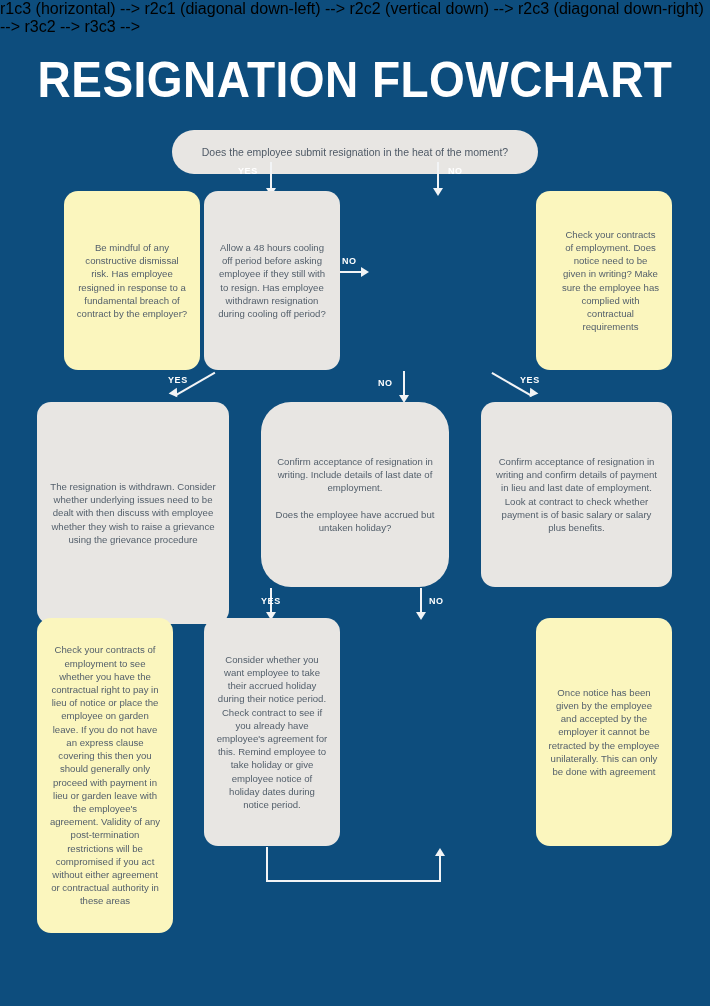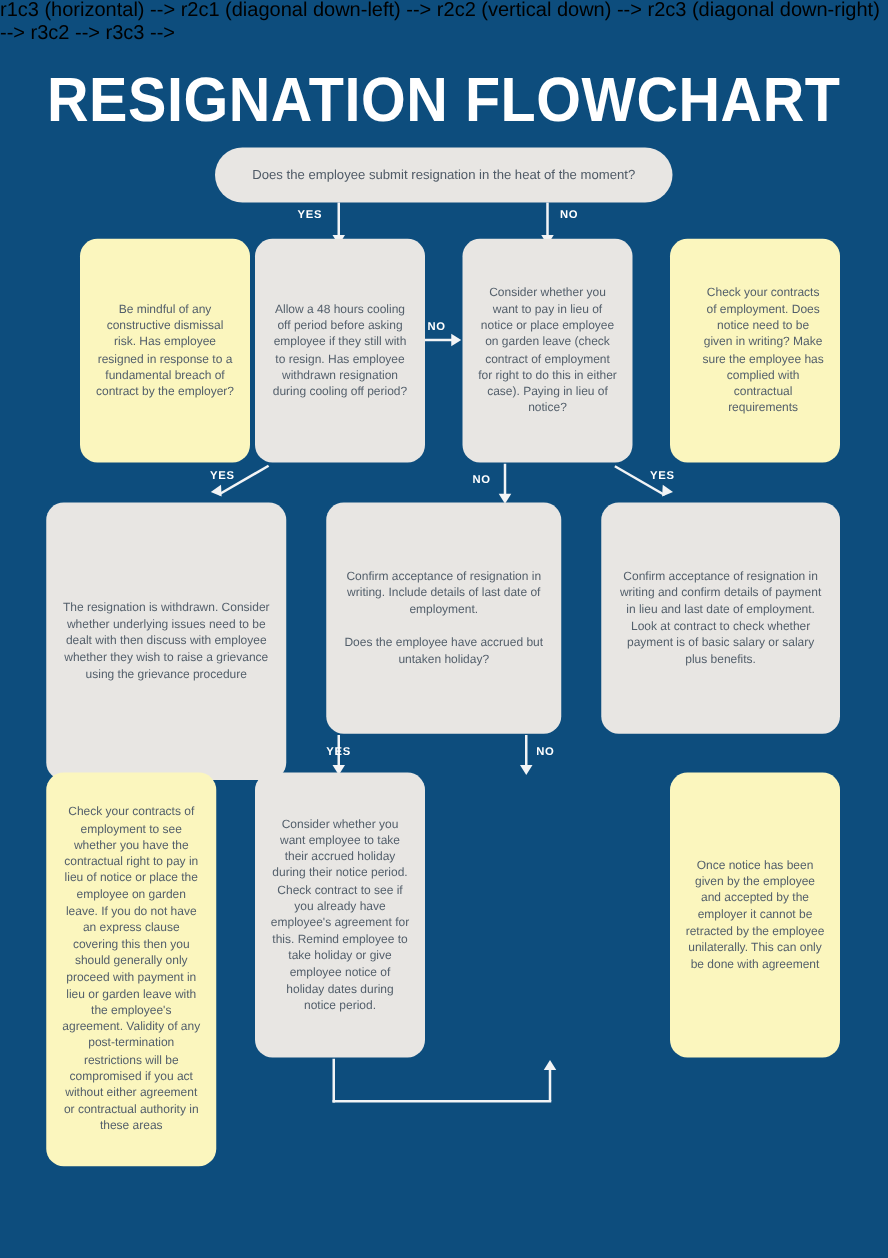--- a/index.html
+++ b/index.html
@@ -104,38 +104,37 @@
 </style>
 </head>
 <body>
 
 <div id="canvas">
 
   
   <div class="title">RESIGNATION FLOWCHART</div>
 
   
-  <div class="node gray pill" style="left:172px; top:118px; width:366px; height:44px;">Does the employee submit resignation in the heat of the moment?</div>
+  <div class="node gray pill" style="left:172px; top:130px; width:366px; height:44px;">Does the employee submit resignation in the heat of the moment?</div>
 
   
   <div class="vline" style="left:270px; top:162px; height:28px;"></div>
   <div class="arrow down" style="left:266px; top:188px;"></div>
   <div class="edge-label" style="left:238px; top:166px;">YES</div>
 
   
   <div class="vline" style="left:437px; top:162px; height:28px;"></div>
   <div class="arrow down" style="left:433px; top:188px;"></div>
   <div class="edge-label" style="left:448px; top:166px;">NO</div>
 
   
   <div class="node yellow" style="left:37px; top:191px; width:136px; height:179px;margin-left:27px;">Be mindful of any constructive dismissal risk. Has employee resigned in response to a fundamental breach of contract by the employer?</div>
 
   <div class="node gray" style="left:204px; top:191px; width:136px; height:179px;">Allow a 48 hours cooling off period before asking employee if they still with to resign. Has employee withdrawn resignation during cooling off period?</div>
 
-  <div class="node gray" style="left:370px; top:191px; width:136px; height:179px;">Consider whether you want to pay in lieu of notice or place employee on garden leave (check contract of employment for right to do this in either case). Paying in lieu of notice?</div>
 
   <div class="node yellow" style="left:536px; top:191px; width:136px; height:179px;padding-left:25px;">Check your contracts of employment. Does notice need to be given in writing? Make sure the employee has complied with contractual requirements</div>
 
    r1c3 (horizontal) --&gt;
   <div class="hline" style="left:340px; top:271px; width:22px;"></div>
   <div class="arrow right" style="left:361px; top:267px;"></div>
   <div class="edge-label" style="left:342px; top:256px;">NO</div>
 
    r2c1 (diagonal down-left) --&gt;
   <div class="diag" style="left:215px; top:372px; width:46px; transform: rotate(150deg);"></div>
@@ -148,21 +147,21 @@
   <div class="edge-label" style="left:378px; top:378px;">NO</div>
 
    r2c3 (diagonal down-right) --&gt;
   <div class="diag" style="left:492px; top:372px; width:46px; transform: rotate(30deg);"></div>
   <div class="arrow down" style="left:527px; top:390px; transform: rotate(35deg);"></div>
   <div class="edge-label" style="left:520px; top:375px;">YES</div>
 
   
   <div class="node gray" style="left:37px; top:402px; width:192px; height:222px;">The resignation is withdrawn. Consider whether underlying issues need to be dealt with then discuss with employee whether they wish to raise a grievance using the grievance procedure</div>
 
-  <div class="node gray" style="left:261px; top:402px; width:188px; height:185px;">Confirm acceptance of resignation in writing. Include details of last date of employment.
+  <div class="node gray" style="left:261px; top:402px; width:188px; height:185px;border-radius:30px;">Confirm acceptance of resignation in writing. Include details of last date of employment.
 
 Does the employee have accrued but untaken holiday?</div>
 
   <div class="node gray" style="left:481px; top:402px; width:191px; height:185px;">Confirm acceptance of resignation in writing and confirm details of payment in lieu and last date of employment. Look at contract to check whether payment is of basic salary or salary plus benefits.</div>
 
    r3c2 --&gt;
   <div class="vline" style="left:270px; top:588px; height:26px;"></div>
   <div class="arrow down" style="left:266px; top:612px;"></div>
   <div class="edge-label" style="left:261px; top:596px;">YES</div>
 

